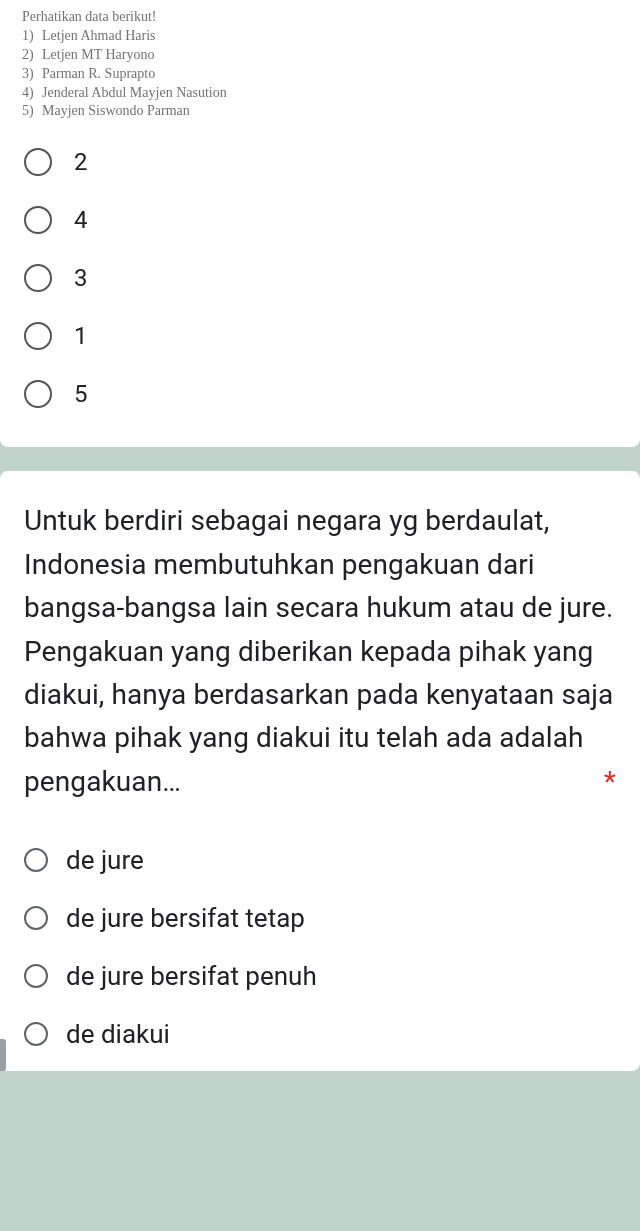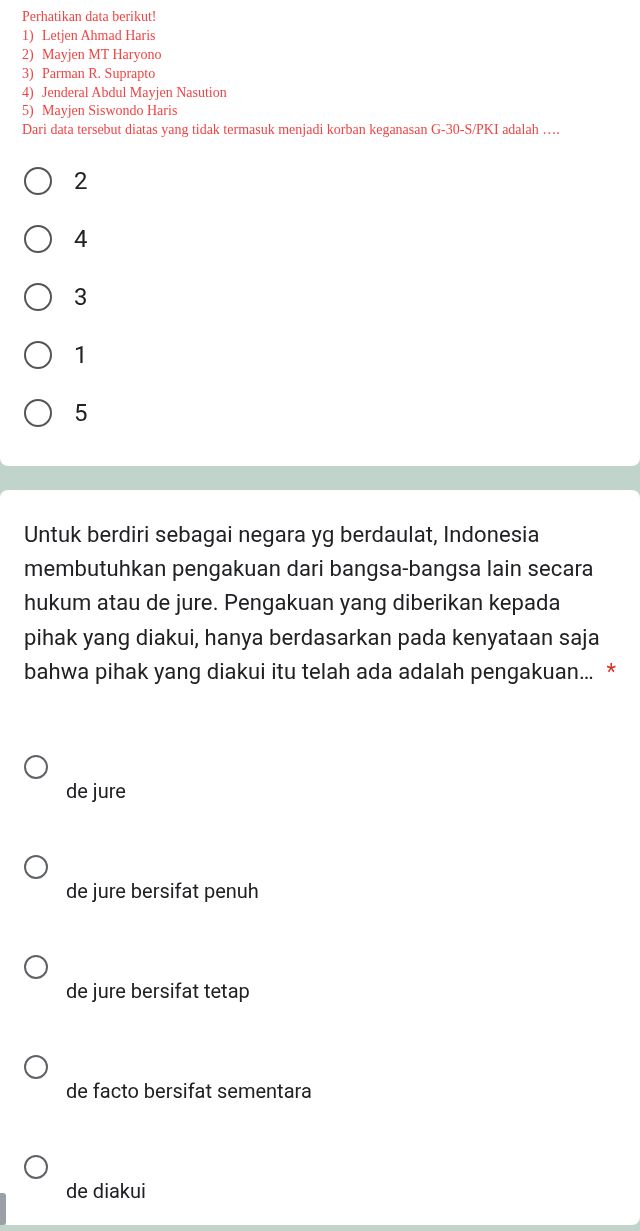--- a/index.html
+++ b/index.html
@@ -23,21 +23,21 @@
       border-top-right-radius: 0;
       border-bottom-left-radius: 8px;
       border-bottom-right-radius: 8px;
     }
     .question-block {
       padding: 8px 22px 4px 22px;
     }
     .q1-text {
       font-family: 'Times New Roman', Times, serif;
       font-size: 14px;
-      color: #ef4444;
+      color: #737373;
       line-height: 1.35;
     }
     .q1-text .list-line {
       display: flex;
     }
     .q1-text .list-num {
       min-width: 20px;
     }
     .options-block {
       padding: 8px 24px 0 24px;
@@ -61,21 +61,21 @@
       font-size: 24px;
       color: #222;
       margin-left: 22px;
     }
     .card2 {
       margin-top: 24px;
       border-radius: 8px;
       padding: 28px 24px 8px 24px;
     }
     .q2-text {
-      font-size: 22px;
+      font-size: 28px;
       color: #202124;
       line-height: 1.55;
       letter-spacing: 0.1px;
     }
     .required-star {
       color: #d93025;
       margin-left: 6px;
       float: right;
     }
     .options-block2 {
@@ -88,24 +88,23 @@
       cursor: pointer;
     }
     .option-row2 .radio-circle {
       width: 24px;
       height: 24px;
       border: 2.5px solid #5f6368;
       border-radius: 50%;
       flex-shrink: 0;
     }
     .option-row2 .option-label {
-      font-size: 20px;
+      font-size: 26px;
       color: #202124;
       margin-left: 18px;
-      margin-top: 48px;
     }
     .side-bar {
       position: absolute;
       left: 0;
       bottom: 0;
       width: 6px;
       height: 32px;
       background: #9aa0a6;
       border-top-right-radius: 3px;
       border-bottom-right-radius: 3px;
@@ -122,35 +121,34 @@
   <div class="card">
     <div class="question-block">
       <div class="q1-text">
         <div>Perhatikan data berikut!</div>
         <div class="list-line">
             <span class="list-num">1)</span>
             <span>Letjen Ahmad Haris</span>
           </div>
         <div class="list-line">
             <span class="list-num">2)</span>
-            <span>Mayjen MT Haryono</span>
+            <span>Letjen MT Haryono</span>
           </div>
         <div class="list-line">
             <span class="list-num">3)</span>
             <span>Parman R. Suprapto</span>
           </div>
         <div class="list-line">
             <span class="list-num">4)</span>
             <span>Jenderal Abdul Mayjen Nasution</span>
           </div>
         <div class="list-line">
             <span class="list-num">5)</span>
-            <span>Mayjen Siswondo Haris</span>
+            <span>Mayjen Siswondo Parman</span>
           </div>
-        <div>Dari  data tersebut diatas yang tidak termasuk menjadi korban keganasan G-30-S/PKI adalah ….</div>
       </div>
     </div>
     <div class="options-block">
       <div class="option-row big">
         <span class="radio-circle"></span>
         <span class="option-label">2</span>
       </div>
       <div class="option-row big">
         <span class="radio-circle"></span>
         <span class="option-label">4</span>
@@ -175,29 +173,25 @@
       <span>Untuk berdiri sebagai negara yg berdaulat, Indonesia membutuhkan pengakuan dari bangsa-bangsa lain secara hukum atau de jure. Pengakuan yang diberikan kepada pihak yang diakui, hanya berdasarkan pada kenyataan saja bahwa pihak yang diakui itu telah ada adalah pengakuan…</span>
       <span class="required-star">*</span>
     </div>
     <div class="options-block2">
       <div class="option-row2">
         <span class="radio-circle"></span>
         <span class="option-label">de jure</span>
       </div>
       <div class="option-row2">
         <span class="radio-circle"></span>
-        <span class="option-label">de jure bersifat penuh</span>
-      </div>
-      <div class="option-row2">
-        <span class="radio-circle"></span>
         <span class="option-label">de jure bersifat tetap</span>
       </div>
       <div class="option-row2">
         <span class="radio-circle"></span>
-        <span class="option-label">de facto bersifat sementara</span>
+        <span class="option-label">de jure bersifat penuh</span>
       </div>
       <div class="option-row2">
         <span class="radio-circle"></span>
         <span class="option-label">de diakui</span>
       </div>
     </div>
   </div>
 
   <div class="side-bar"></div>
 </div>

